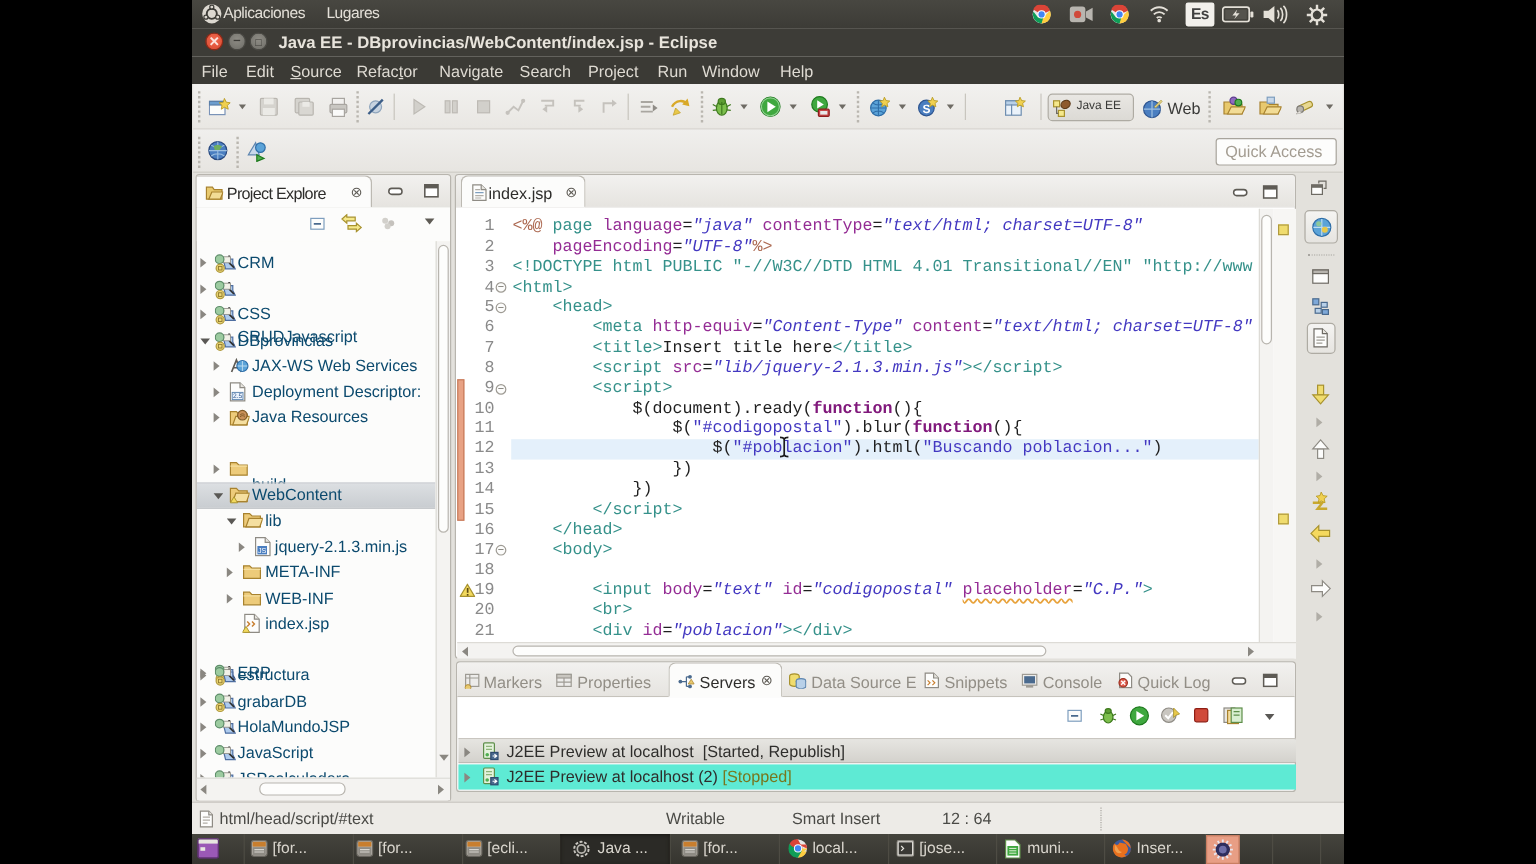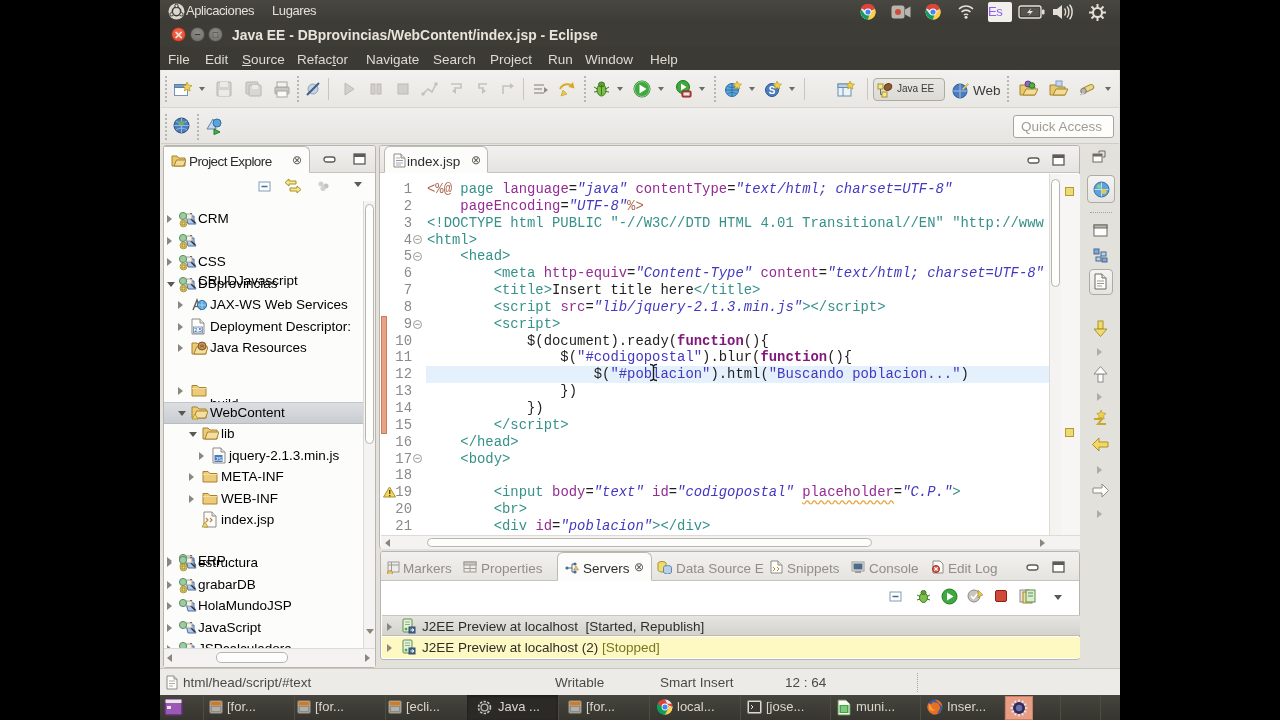--- a/index.html
+++ b/index.html
@@ -23,21 +23,21 @@
   .ico{position:absolute;}
   .dd{position:absolute;width:0;height:0;border-left:3.5px solid transparent;border-right:3.5px solid transparent;border-top:4px solid #6E6B64;top:17px;}
   #qa{position:absolute;left:852px;top:7px;width:101px;height:23px;background:#FDFDFC;border:1px solid #A8A49C;border-radius:3px;color:#A39C91;font-size:13.5px;line-height:21px;padding-left:7px;}
   
   #mainbg{position:absolute;left:0;top:145px;width:960px;height:550px;background:#E3E1DC;}
   .panel{position:absolute;background:#FFFFFF;border:1px solid #B8B5AE;border-radius:3px;}
   
   #explorer{left:3px;top:0px;width:213px;height:523px;background:#FCFCFB;text-align:center;}
   .tabstrip{position:absolute;left:0;top:0;right:0;height:27px;background:linear-gradient(#F2F1EF,#E6E4E0);border-bottom:1px solid #C6C3BC;border-radius:3px 3px 0 0;}
   .wtab{position:absolute;background:#FCFCFB;border:1px solid #BCB9B2;border-bottom:1px solid #FCFCFB;border-radius:6px 6px 0 0;top:0px;height:27px;font-size:13.5px;color:#2E2D2B;}
-  .treerow{position:absolute;height:22px;line-height:22px;font-size:13.5px;color:#000000;white-space:nowrap;}
+  .treerow{position:absolute;height:22px;line-height:22px;font-size:13.5px;color:#0c4a6e;white-space:nowrap;}
   .tw{position:absolute;width:0;height:0;border-top:4px solid transparent;border-bottom:4px solid transparent;border-left:5px solid #8A8781;top:7px;}
   .two{position:absolute;width:0;height:0;border-left:4px solid transparent;border-right:4px solid transparent;border-top:5px solid #5A5855;top:9px;}
   
   #editor{left:219px;top:0px;width:701px;height:404px;}
   #code{position:absolute;left:47px;top:35px;width:621px;height:354px;overflow:hidden;font-family:"Liberation Mono",monospace;font-size:13.9px;line-height:16.85px;white-space:pre;color:#1F1F1F;}
   #gutter{position:absolute;left:1px;top:35px;width:45px;padding-right:14px;height:354px;background:#FFFFFF;font-family:"Liberation Mono",monospace;font-size:13.9px;line-height:16.85px;color:#8A8A8A;text-align:right;white-space:pre;}
   .tag{color:#35918A;} .attr{color:#942C94;} .val{color:#4338C1;font-style:italic;} .str{color:#4338C1;} .kw{color:#80187B;font-weight:bold;} .delim{color:#AD6A52;}
   .fold{position:absolute;width:9px;height:9px;border:1px solid #9E9B94;border-radius:50%;background:#FCFCFB;color:#6E6B64;font-size:9px;line-height:7px;text-align:center;}
   
   #bottompanel{left:220px;top:406px;width:700px;height:109px;}
@@ -86,21 +86,21 @@
         <circle cx="8" cy="8" r="2.6" fill="#4285F4"></circle>
       </svg>
   <svg class="ico" style="left:797px;top:4px" width="18" height="15" viewBox="0 0 18 15">
         <g fill="none" stroke="#E4E0D8" stroke-width="1.6">
           <path d="M2 5 C6 1 12 1 16 5"></path>
           <path d="M4.5 8 C7 5.5 11 5.5 13.5 8"></path>
           <path d="M7 11 C8 10 10 10 11 11"></path>
         </g>
         <circle cx="9" cy="13.2" r="1.5" fill="#E4E0D8"></circle>
       </svg>
-  <div class="abs" style="left:828px;top:2px;width:24px;height:20px;background:#F2F0EC;border-radius:2px;color:#8b5cf6;font-size:13px;font-weight:normal;line-height:20px;">Es</div>
+  <div class="abs" style="left:828px;top:2px;width:24px;height:20px;background:#F2F0EC;border-radius:2px;color:#404040;font-size:13px;font-weight:bold;text-align:center;line-height:20px;">Es</div>
   <svg class="ico" style="left:858px;top:5px" width="27" height="14" viewBox="0 0 27 14">
         <rect x="1" y="1" width="22" height="12" rx="2" fill="none" stroke="#E4E0D8" stroke-width="1.4"></rect>
         <rect x="24" y="4.5" width="2.5" height="5" rx="1" fill="#E4E0D8"></rect>
         <rect x="3" y="3" width="18" height="8" fill="#55534D"></rect>
         <path d="M13 3 L9 8 H12 L10.5 11 L15 6 H12 Z" fill="#E4E0D8"></path>
       </svg>
   <svg class="ico" style="left:892px;top:3px" width="22" height="18" viewBox="0 0 22 18">
         <path d="M1 6 H5 L10 2 V16 L5 12 H1 Z" fill="#E4E0D8"></path>
         <g fill="none" stroke="#E4E0D8" stroke-width="1.4">
           <path d="M12.5 5.5 C14 7 14 11 12.5 12.5"></path>
@@ -771,21 +771,21 @@
             <rect x="2.5" y="3.5" width="9" height="6" fill="#4A6A8E"></rect>
             <rect x="4" y="11" width="6" height="2" fill="#9E9B94"></rect>
           </svg>
       <span class="btxt" style="left:488px;">Console</span>
       <svg class="ico" style="left:550px;top:8px" width="14" height="14" viewBox="0 0 14 14">
             <path d="M2 1 H9 L12 4 V13 H2 Z" fill="#FDFDFC" stroke="#8E8B84"></path>
             <circle cx="5" cy="9" r="3.5" fill="#E05E50" stroke="#9E2E1E"></circle>
             <line x1="3.3" y1="7.3" x2="6.7" y2="10.7" stroke="#FFF" stroke-width="1.1"></line>
             <line x1="6.7" y1="7.3" x2="3.3" y2="10.7" stroke="#FFF" stroke-width="1.1"></line>
           </svg>
-      <span class="btxt" style="left:567px;">Edit Log</span>
+      <span class="btxt" style="left:567px;">Quick Log</span>
     </div>
     <svg class="ico" style="left:645px;top:10px" width="13" height="11" viewBox="0 0 13 11">
           <rect x="1" y="3" width="11" height="5" rx="2.5" fill="#FFF" stroke="#5E5B55" stroke-width="1.3"></rect>
         </svg>
     <svg class="ico" style="left:671px;top:9px" width="13" height="12" viewBox="0 0 13 12">
           <rect x="1" y="1" width="11" height="10" fill="#FFF" stroke="#5E5B55" stroke-width="1.3"></rect>
           <rect x="1" y="1" width="11" height="3" fill="#5E5B55"></rect>
         </svg>
 
     <svg class="ico" style="left:508px;top:37px" width="15" height="15" viewBox="0 0 15 15">
@@ -826,21 +826,21 @@
       <svg class="ico" style="left:19px;top:2px" width="15" height="16" viewBox="0 0 15 16">
             <rect x="2" y="1" width="9" height="13" rx="1" fill="#E4F2DC" stroke="#5E8E4A"></rect>
             <line x1="4" y1="4" x2="9" y2="4" stroke="#8EB47A"></line>
             <line x1="4" y1="6.5" x2="9" y2="6.5" stroke="#8EB47A"></line>
             <circle cx="5" cy="11" r="1.5" fill="#4FAE4F"></circle>
             <rect x="8" y="9" width="6" height="6" fill="#4A6A8E" stroke="#2E4A6E"></rect>
             <path d="M9.5 12 H13 M11 10.5 L13 12 L11 13.5" stroke="#FFF" stroke-width="0.9" fill="none"></path>
           </svg>
       <span class="abs" style="left:40px;top:3px;font-size:13.5px;color:#2E2D2B;">J2EE Preview at localhost&nbsp; [Started, Republish]</span>
     </div>
-    <div class="abs" style="left:1px;top:85px;width:698px;height:21px;background:#fef9c3;">
+    <div class="abs" style="left:1px;top:85px;width:698px;height:21px;background:#5eead4;">
       <div class="tw" style="left:5px;top:7px;"></div>
       <svg class="ico" style="left:19px;top:2px" width="15" height="16" viewBox="0 0 15 16">
             <rect x="2" y="1" width="9" height="13" rx="1" fill="#E4F2DC" stroke="#5E8E4A"></rect>
             <line x1="4" y1="4" x2="9" y2="4" stroke="#8EB47A"></line>
             <line x1="4" y1="6.5" x2="9" y2="6.5" stroke="#8EB47A"></line>
             <circle cx="5" cy="11" r="1.5" fill="#4FAE4F"></circle>
             <rect x="8" y="9" width="6" height="6" fill="#4A6A8E" stroke="#2E4A6E"></rect>
             <path d="M9.5 12 H13 M11 10.5 L13 12 L11 13.5" stroke="#FFF" stroke-width="0.9" fill="none"></path>
           </svg>
       <span class="abs" style="left:40px;top:3px;font-size:13.5px;color:#2E2D2B;">J2EE Preview at localhost (2) <span style="color:#77771E;">[Stopped]</span></span>

